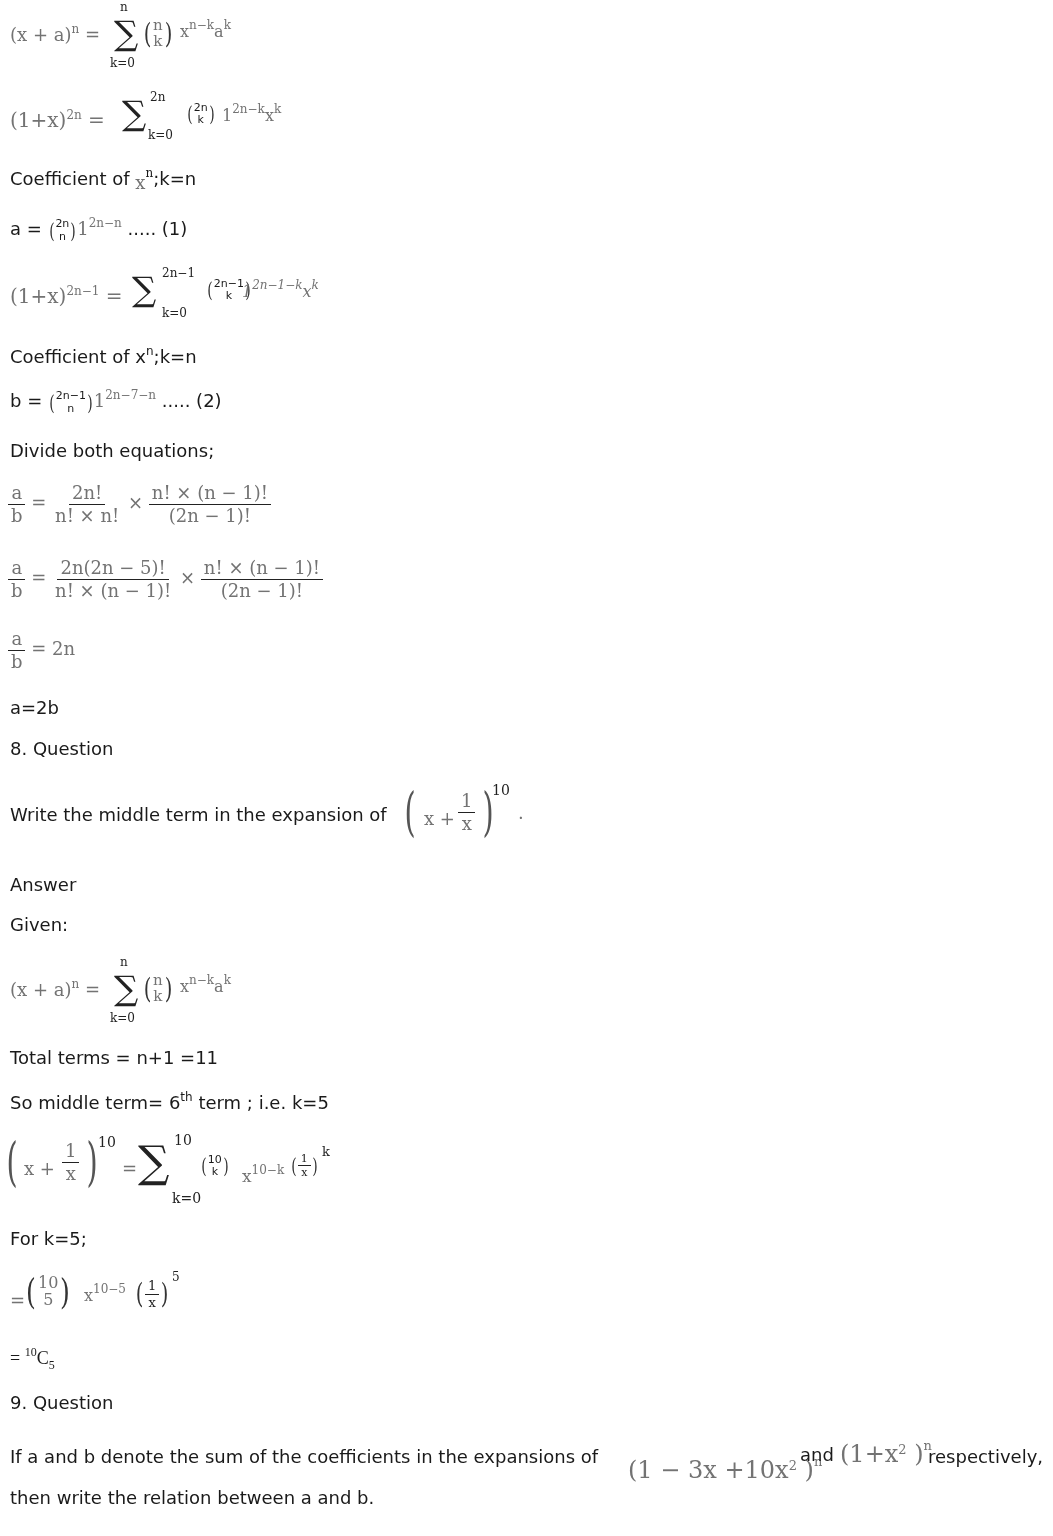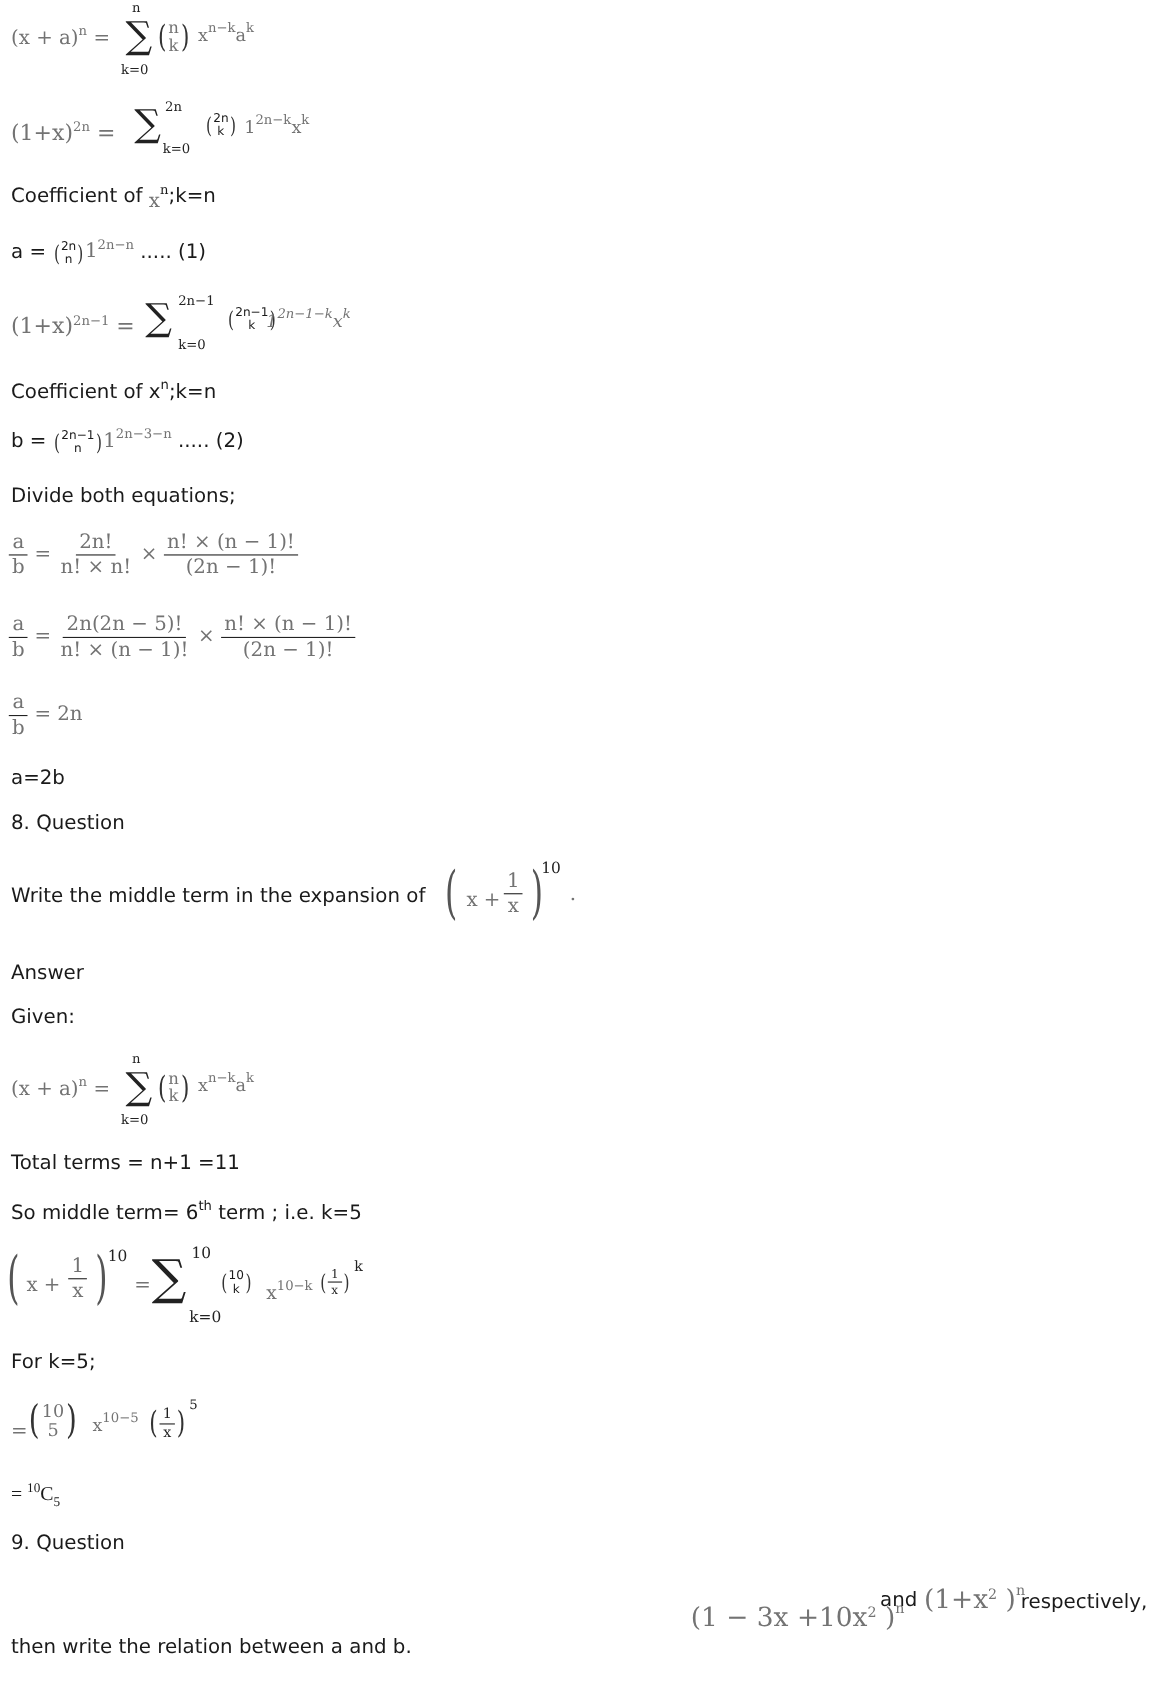--- a/index.html
+++ b/index.html
@@ -91,21 +91,21 @@
 <div class="abs txt" style="left:10px;top:346px;"><span>Coefficient of x</span><span class="sup">n</span><span>;k=n</span></div>
 
 <div class="abs" style="left:10px;top:390px;">
   <span class="txt">b = </span><span class="sbin">
       <span class="par">(</span>
       <span class="stack">
         <span>2n−1</span>
         <span>n</span>
       </span>
       <span class="par">)</span>
-    </span><span class="m"><span>1</span><span class="sup">2n−3−n</span></span><span class="txt"> ..... (2)</span>
+    </span><span class="m"><span>1</span><span class="sup">2n−7−n</span></span><span class="txt"> ..... (2)</span>
 </div>
 
 <div class="abs txt" style="left:10px;top:440px;">Divide both equations;</div>
 
 <div class="abs m" style="left:8px;top:482px;">
   <span class="frac">
       <span class="num" style="border-bottom-width:1px;">a</span>
       <span class="den">b</span>
     </span> =
   <span class="frac">
@@ -237,18 +237,19 @@
       <span class="par">)</span>
     </span>
   <span class="abs ms" style="left:162px;top:2px;">5</span>
 </div>
 
 <div class="abs txt" style="left:10px;top:1348px;font-family:Liberation Serif, serif;"><span>= </span><span class="sup">10</span><span>C</span><span class="sub">5</span></div>
 
 <div class="abs txt bold" style="left:10px;top:1392px;">9. Question</div>
 
 <div class="abs" style="left:10px;top:1432px;width:1040px;height:60px;">
+  <span class="abs txt" style="left:0;top:14px;">If a and b denote the sum of the coefficients in the expansions of</span>
   <span class="abs m" style="left:618px;top:24px;font-size:24px;"><span>(1 − 3x +10x</span><span class="sup" style="font-size:13px;">2</span> )<span class="sup" style="font-size:13px;top:-12px;">n</span></span>
   <span class="abs txt" style="left:790px;top:12px;">and</span>
   <span class="abs m" style="left:830px;top:8px;font-size:24px;"><span>(1+x</span><span class="sup" style="font-size:13px;">2</span> )<span class="sup" style="font-size:13px;top:-12px;">n</span></span>
   <span class="abs txt" style="left:918px;top:14px;">respectively,</span>
 </div>
 <div class="abs txt" style="left:10px;top:1487px;">then write the relation between a and b.</div>
 
 </body></html>

